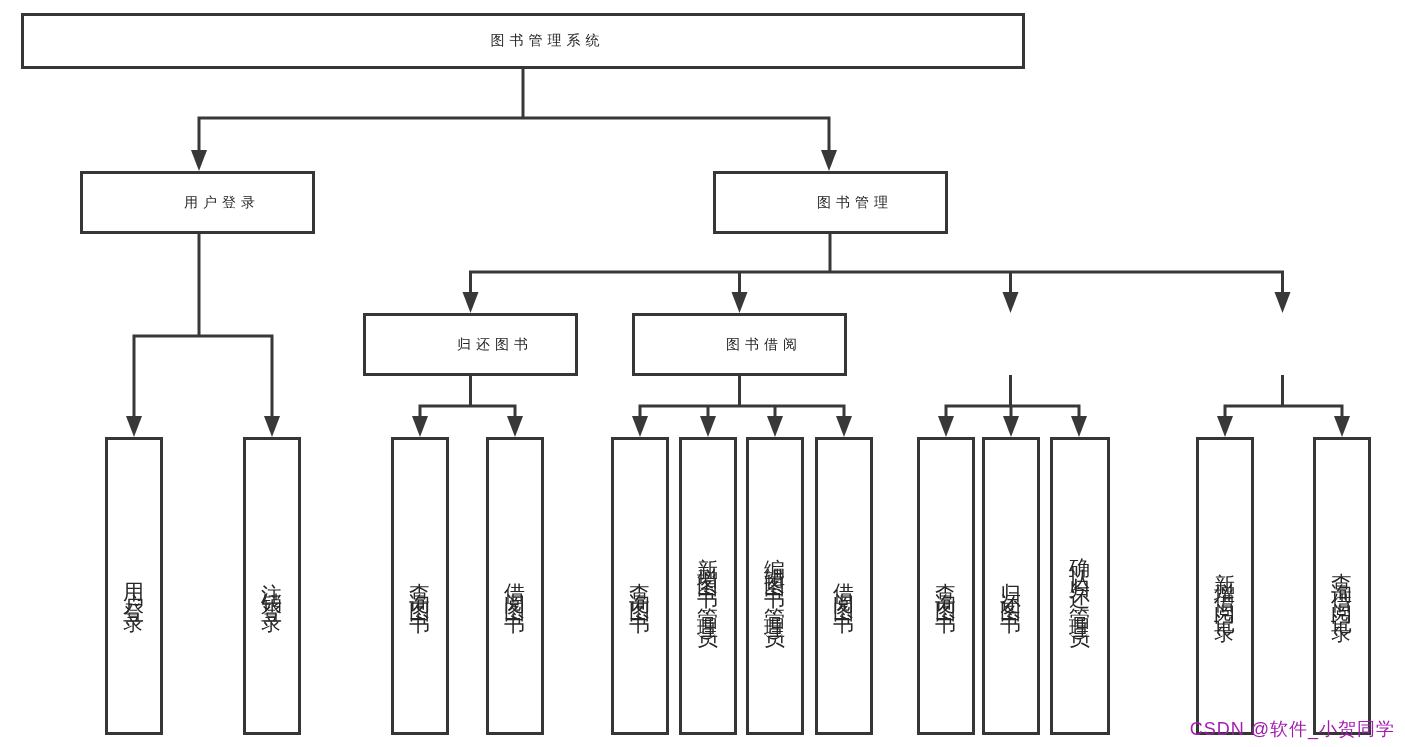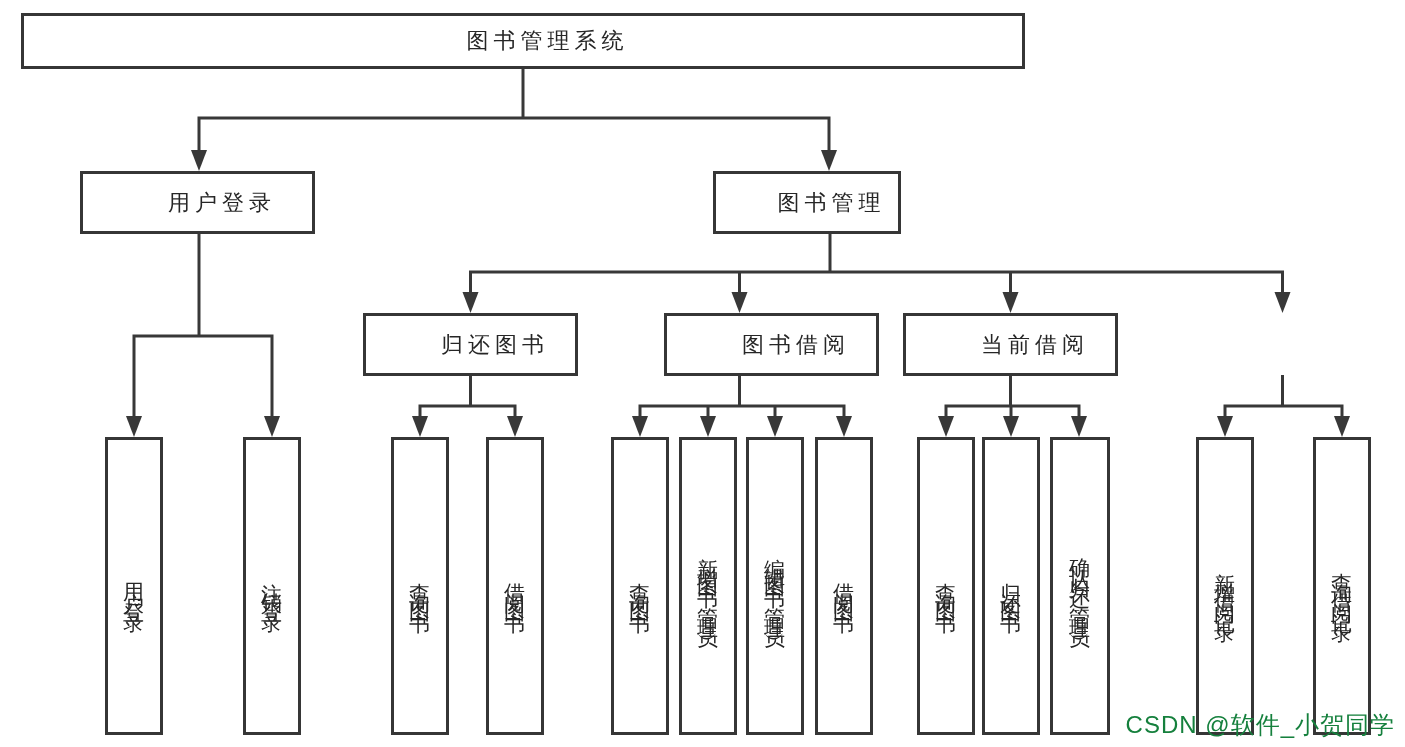--- a/index.html
+++ b/index.html
@@ -15,21 +15,21 @@
     box-sizing:border-box;
     background:#ffffff;
     border:3px solid #363636;
     color:#262626;
     display:flex;
     align-items:center;
     justify-content:center;
     z-index:2;
   }
   .hbox{
-    font-size:22px;
+    font-size:14px;
     letter-spacing:5px;
     text-indent:5px; 
     white-space:nowrap;
     padding-left:44px;
   }
   .vbox{
     writing-mode:vertical-rl;
     font-size:21px;
     letter-spacing:10px;
     line-height:1;
@@ -37,22 +37,22 @@
   }
   .connectors{
     position:absolute;
     left:0;top:0;
     z-index:1;
   }
   .watermark{
     position:absolute;
     right:10px;
     bottom:6px;
-    color:#15803d;
-    font-size:24px;
+    color:#a21caf;
+    font-size:18px;
     letter-spacing:1px;
     z-index:5;
     white-space:nowrap;
   }
 </style>
 </head>
 <body>
 
 <div class="stage">
 
@@ -111,25 +111,24 @@
       <polygon points="1071,416 1087,416 1079,437"></polygon>
 
       <polygon points="1217,416 1233,416 1225,437"></polygon>
       <polygon points="1334,416 1350,416 1342,437"></polygon>
     </g>
   </svg>
 
   <div class="box hbox" style="left:21px;top:13px;width:1004px;height:56px">图书管理系统</div>
 
   <div class="box hbox" style="left:80px;top:171px;width:235px;height:63px">用户登录</div>
-  <div class="box hbox" style="left:713px;top:171px;width:188px;height:63px">图书管理</div>
+  <div class="box hbox" style="left:713px;top:171px;width:235px;height:63px">图书管理</div>
 
   <div class="box hbox" style="left:363px;top:313px;width:215px;height:63px">归还图书</div>
-  <div class="box hbox" style="left:664px;top:313px;width:215px;height:63px">图书借阅</div>
-  <div class="box hbox" style="left:903px;top:313px;width:215px;height:63px">当前借阅</div>
+  <div class="box hbox" style="left:632px;top:313px;width:215px;height:63px">图书借阅</div>
 
   <div class="box vbox" style="left:105px;top:437px;width:58px;height:298px">用户登录</div>
   <div class="box vbox" style="left:243px;top:437px;width:58px;height:298px">注销登录</div>
 
   <div class="box vbox" style="left:391px;top:437px;width:58px;height:298px">查询图书</div>
   <div class="box vbox" style="left:486px;top:437px;width:58px;height:298px">借阅图书</div>
 
   <div class="box vbox" style="left:611px;top:437px;width:58px;height:298px">查询图书</div>
   <div class="box vbox" style="left:679px;top:437px;width:58px;height:298px">新增图书（管理员）</div>
   <div class="box vbox" style="left:746px;top:437px;width:58px;height:298px">编辑图书（管理员）</div>

